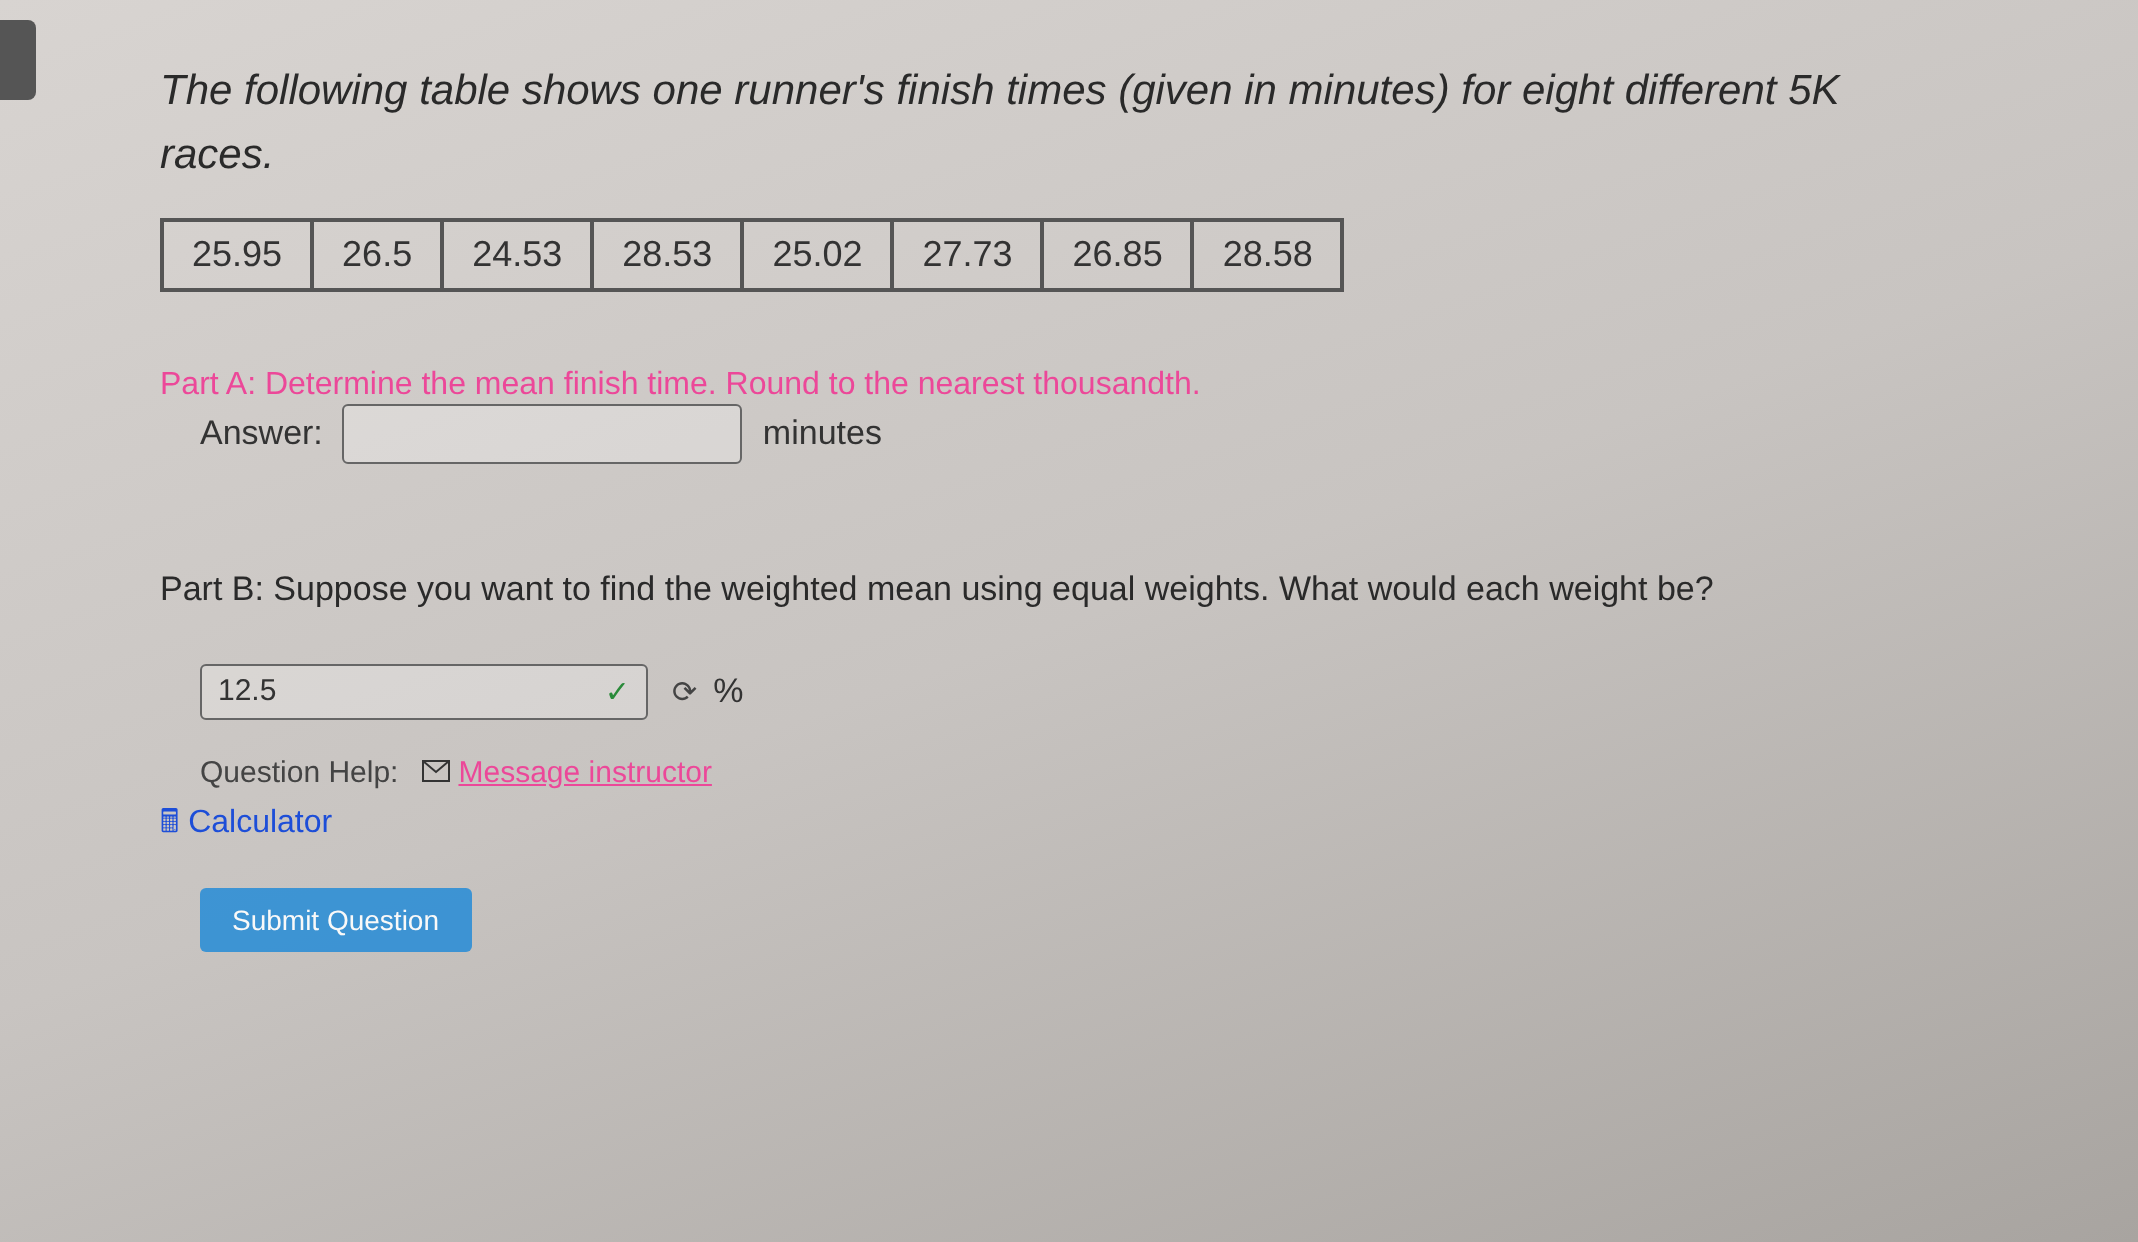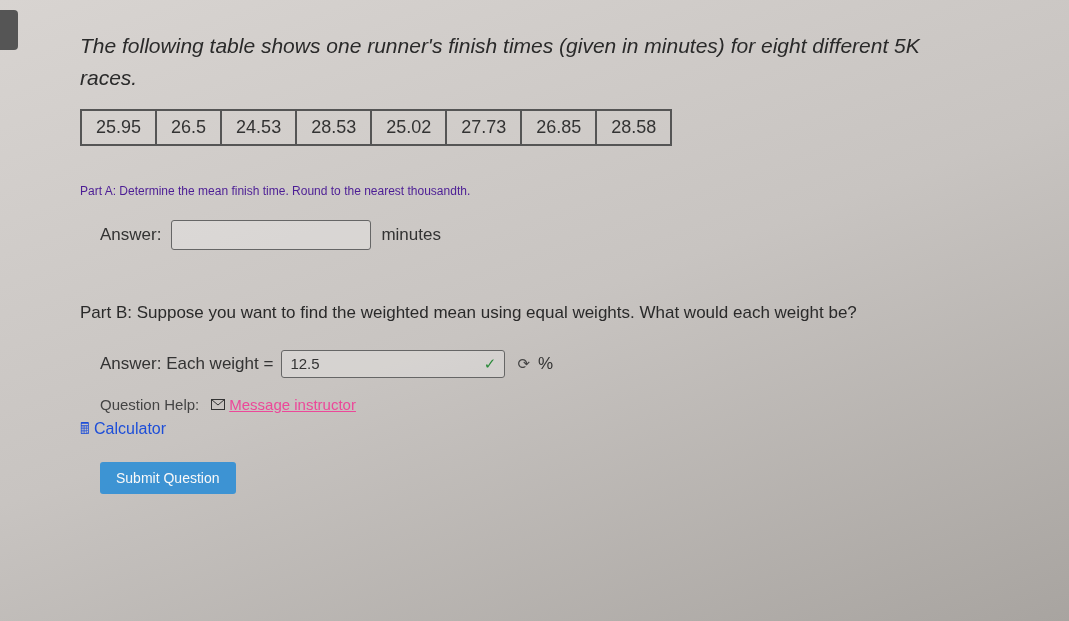--- a/index.html
+++ b/index.html
@@ -35,23 +35,22 @@
       margin-bottom: 38px;
     }
     .data-table td {
       border: 2px solid #555;
       padding: 6px 14px;
       font-size: 18px;
       text-align: center;
       background: rgba(255,255,255,0.05);
     }
     .part-label {
-      font-size: 12px;
-      color: #4c1d95;
-      margin-bottom: 22px;
+      font-size: 16px;
+      color: #ec4899;
     }
     .answer-row {
       display: flex;
       align-items: center;
       gap: 10px;
       margin-left: 20px;
       margin-bottom: 50px;
     }
     .answer-label {
       font-size: 17px;
@@ -168,21 +167,20 @@
 
 <div class="answer-row">
   <span class="answer-label">Answer:</span>
   <input type="text" class="text-input" value="" style="">
   <span class="unit-label">minutes</span>
 </div>
 
 <p class="part-b">Part B: Suppose you want to find the weighted mean using equal weights. What would each weight be?</p>
 
 <div class="answer-row-b">
-  <span class="answer-label">Answer: Each weight =</span>
   <div class="input-filled">
     <span>12.5</span>
     <span class="check">✓</span>
   </div>
   <span class="retry">⟳</span>
   <span class="unit-label">%</span>
 </div>
 
 <div class="help-row">
   <span>Question Help:</span>

